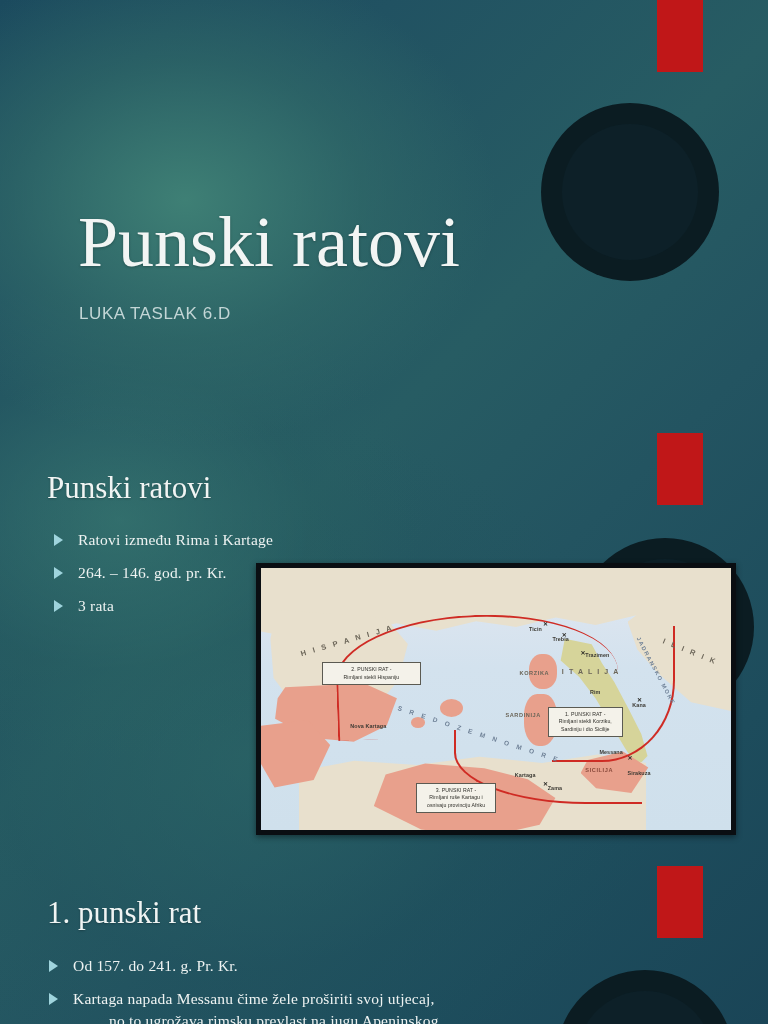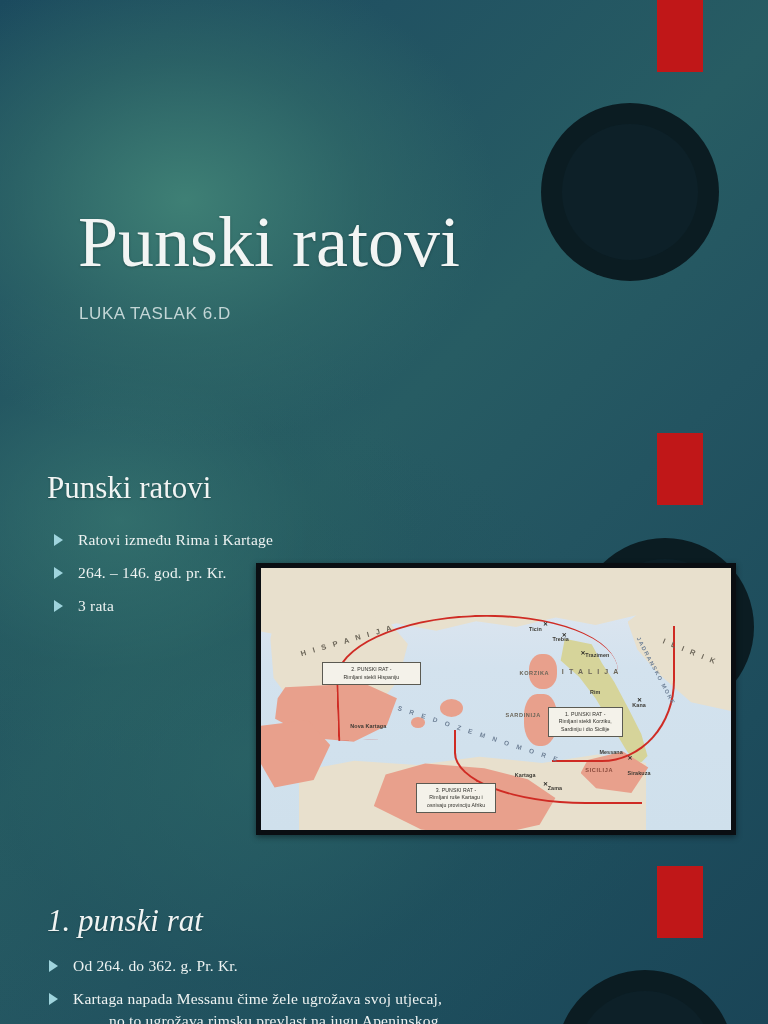--- a/index.html
+++ b/index.html
@@ -349,27 +349,27 @@
       </div>
       <div class="callout" style="left:33%; top:82%; width:17%;">
         <span>3. PUNSKI RAT -</span><br>
         <span>Rimljani ruše Kartagu i osnivaju provinciju Afriku</span>
       </div>
 
     </div>
   </figure>
 
   <section class="slide" id="slide3">
-    <h2 class="sec-head" style="top:33px;font-style:italic;">1. punski rat</h2>
+    <h2 class="sec-head" style="top:25px;">1. punski rat</h2>
     <ul class="bullets" style="left:47px; top:86px; width:400px;">
       <li>
         <span class="tri"></span>
-        <span>Od 264. do 362. g. Pr. Kr.</span>
-      </li>
-      <li>
-        <span class="tri"></span>
-        <span>Kartaga napada Messanu čime žele ugrožava svoj utjecaj,</span>
+        <span>Od 157. do 241. g. Pr. Kr.</span>
+      </li>
+      <li>
+        <span class="tri"></span>
+        <span>Kartaga napada Messanu čime žele proširiti svoj utjecaj,</span>
         <span class="cont">no to ugrožava rimsku prevlast na jugu Apeninskog</span>
       </li>
     </ul>
   </section>
 
 </div>
 
 </body></html>

